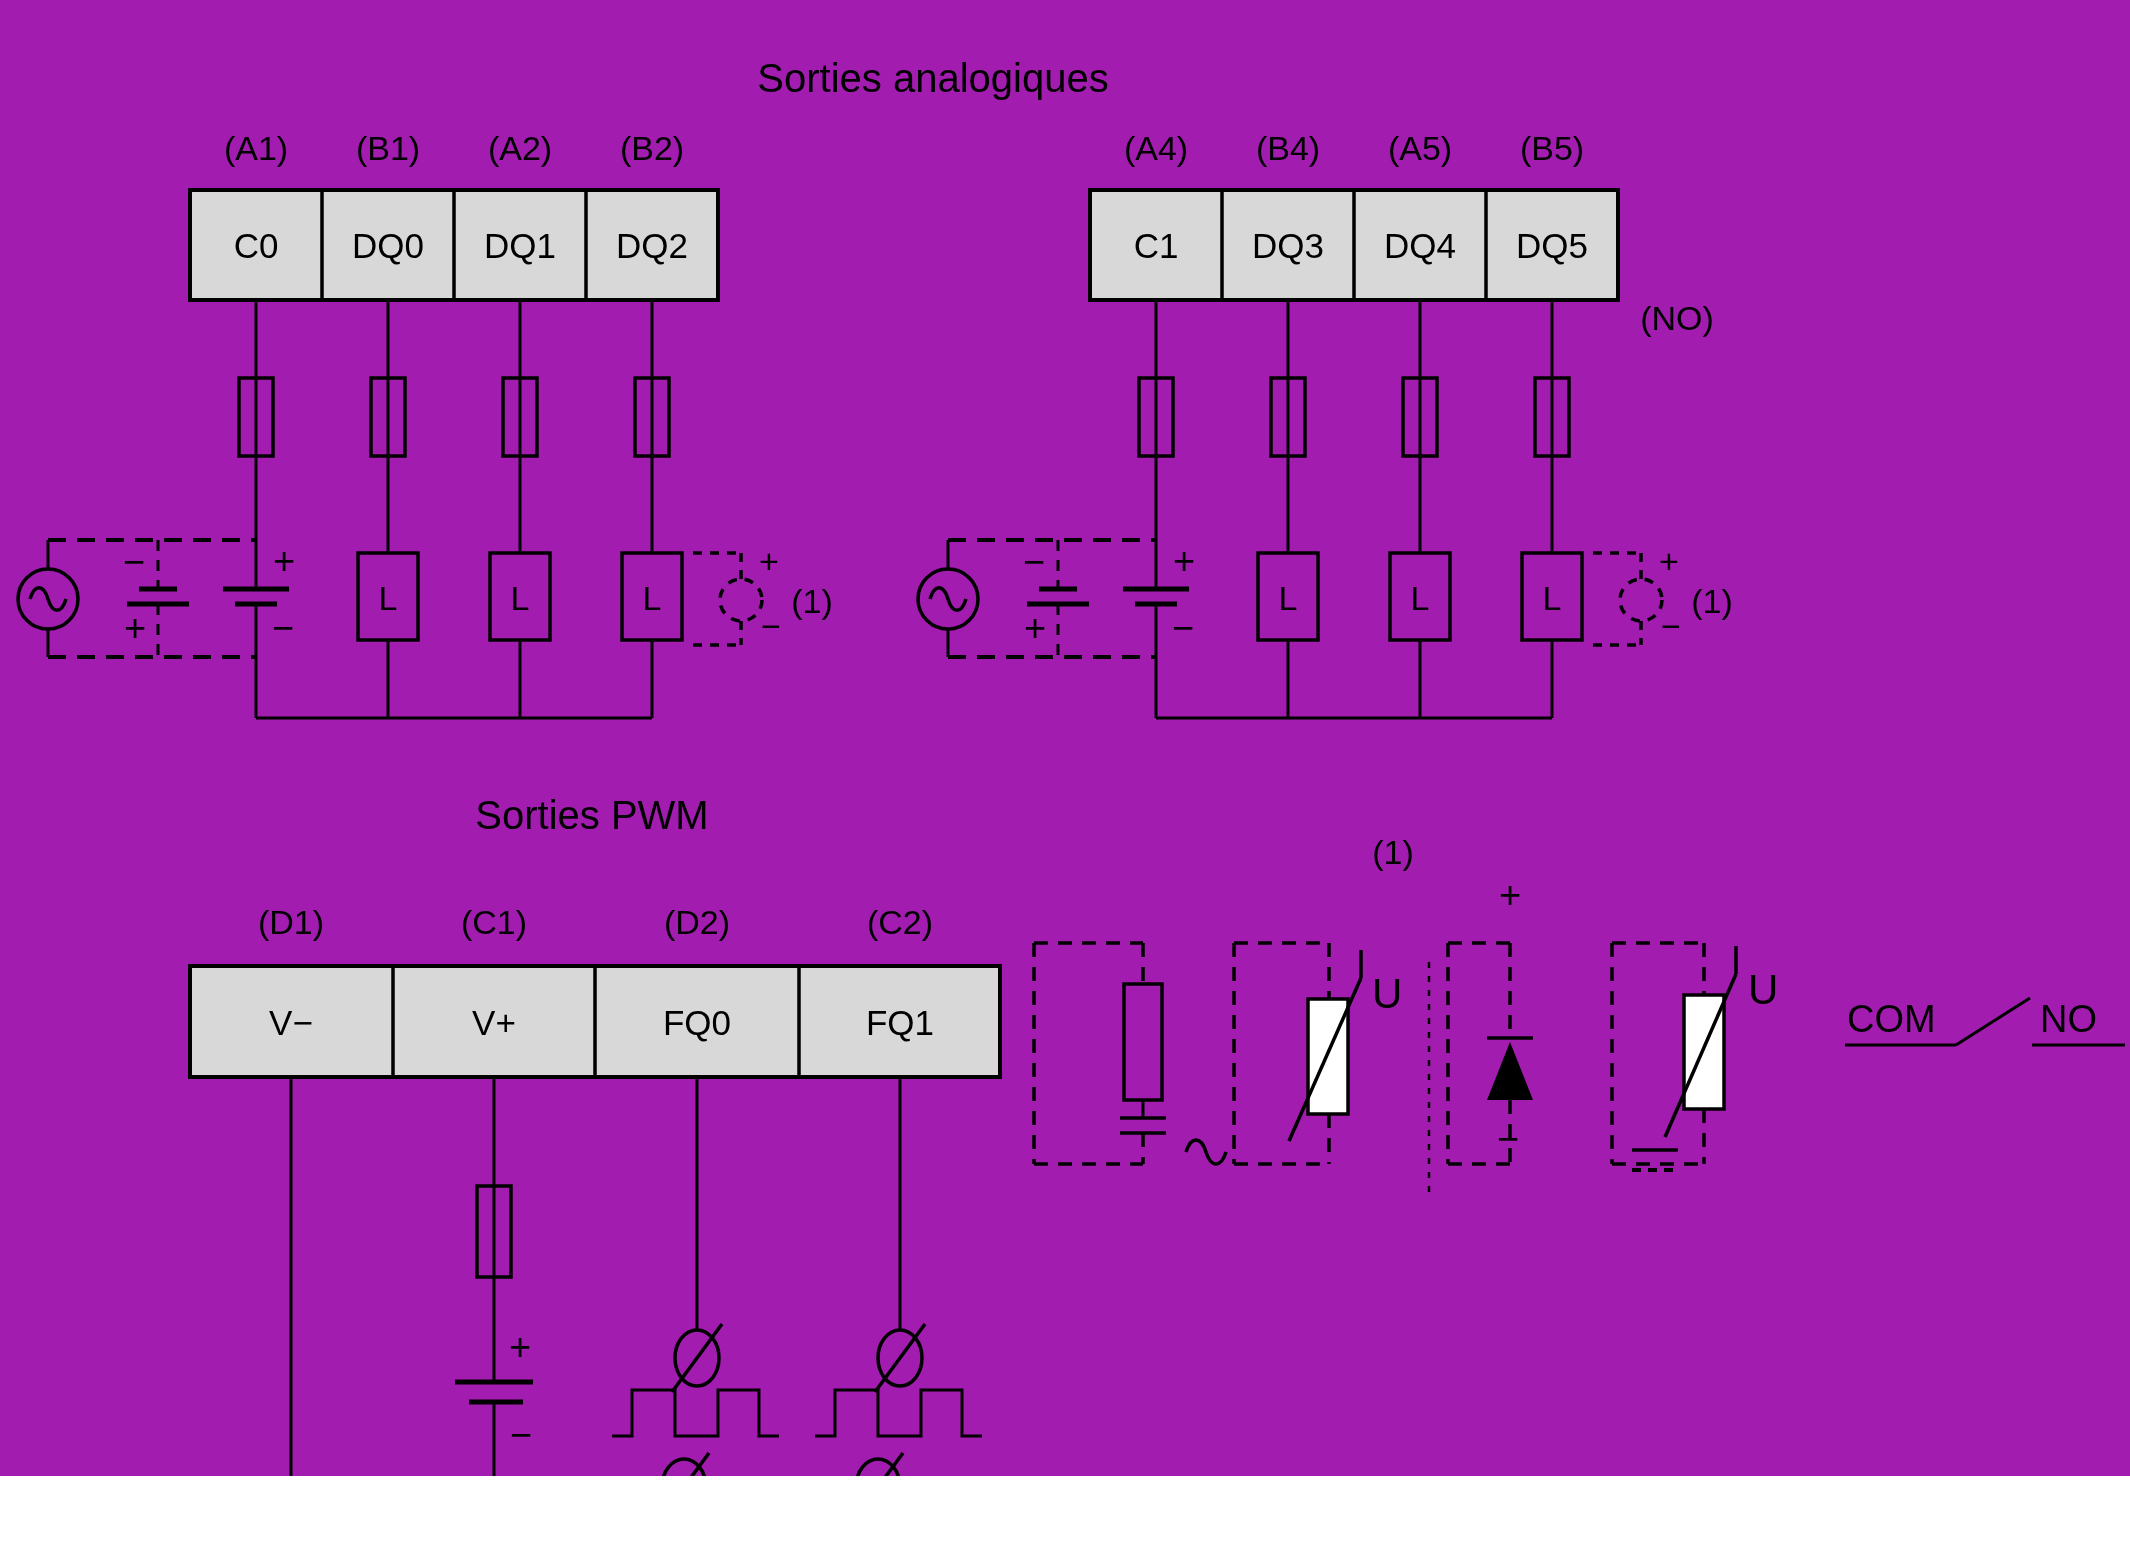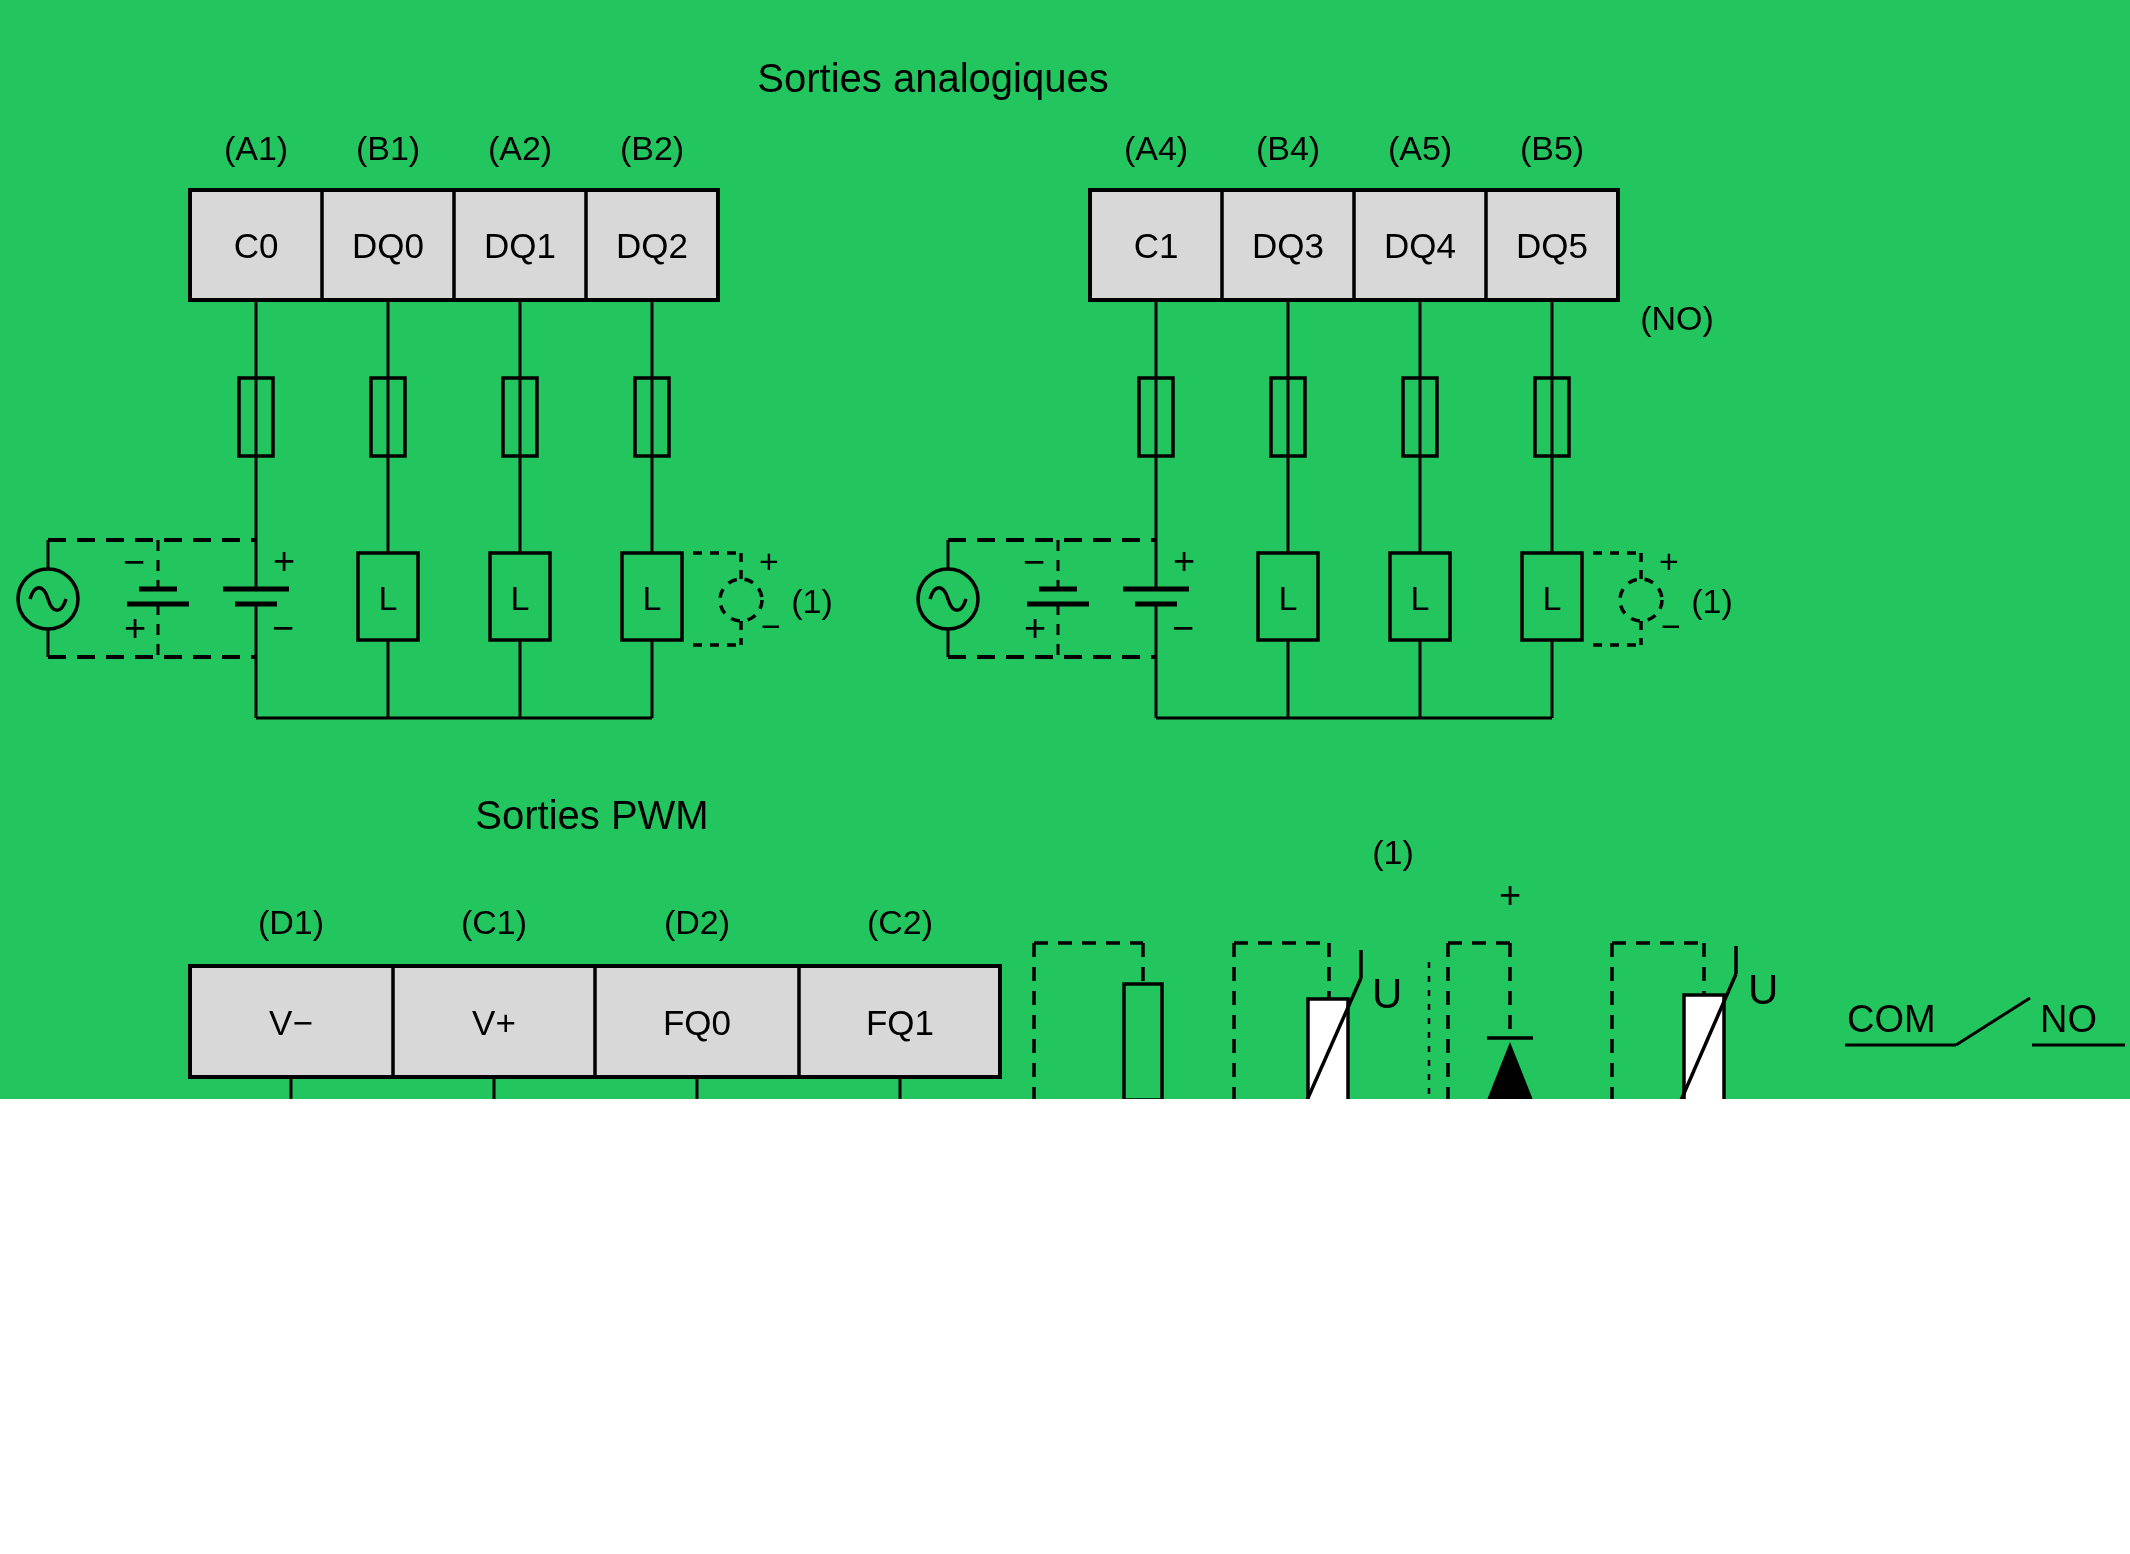--- a/index.html
+++ b/index.html
@@ -1,16 +1,16 @@
 <!DOCTYPE html>
 <html><head>
 <meta charset="utf-8">
 <style>
   html,body{margin:0;padding:0;background:#ffffff;}
-  .stage{position:relative;width:2130px;height:1099px;background:#22c55e;overflow:hidden;}
+  .stage{position:relative;width:2130px;height:1476px;background:#a21caf;overflow:hidden;}
   svg{display:block;}
   .txt{font-family:"Liberation Sans","DejaVu Sans",sans-serif;font-size:34px;fill:#000;}
   .ttl{font-size:40px;}
   .cell{font-size:35px;}
   .big{font-size:38px;}
   .uvolt{font-size:42px;}
   .w{stroke:#000;stroke-width:3;fill:none;stroke-linecap:butt;}
   .w4{stroke:#000;stroke-width:3.5;fill:none;}
   .w5{stroke:#000;stroke-width:5;fill:none;}
   .comp{stroke:#000;stroke-width:3.5;fill:none;}

